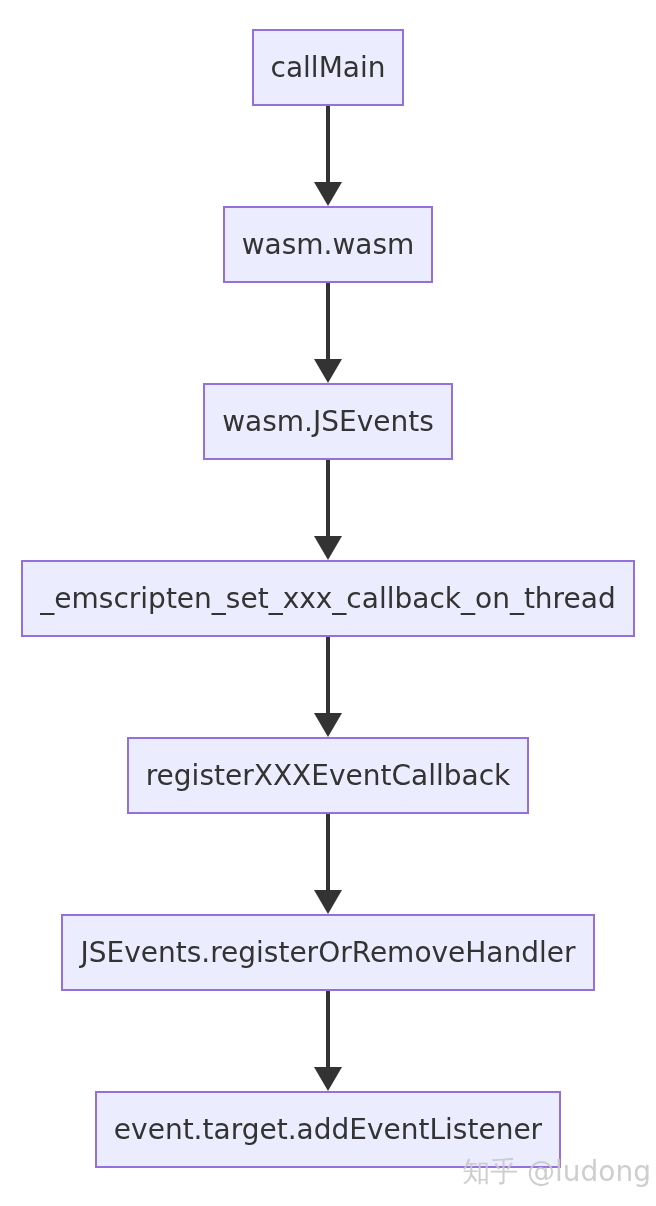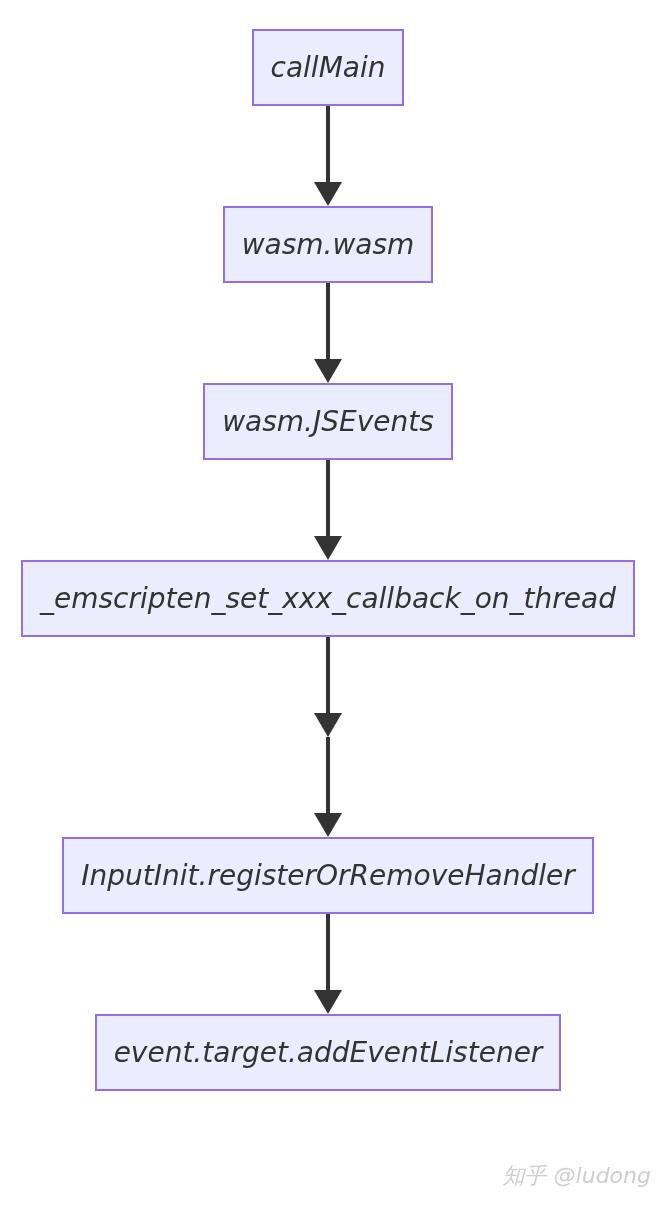--- a/index.html
+++ b/index.html
@@ -12,21 +12,20 @@
     position: relative;
     width: 656px;
     height: 1206px;
     background: var(--background, #ffffff);
     display: flex;
     flex-direction: column;
     align-items: center;
     padding-top: 29px;
     box-sizing: border-box;
     overflow: hidden;
-    font-style: italic;
   }
   .node {
     min-height: 77px;
     padding: 0 17px;
     display: flex;
     align-items: center;
     justify-content: center;
     font-size: 28px;
     line-height: 1.2;
     color: var(--node-text, #333333);
@@ -51,21 +50,21 @@
     width: 0;
     height: 0;
     border-left: 14px solid transparent;
     border-right: 14px solid transparent;
     border-top: 24px solid var(--arrow, #333333);
   }
   .watermark {
     position: absolute;
     right: 5px;
     bottom: 15px;
-    font-size: 22px;
+    font-size: 28px;
     color: var(--watermark, #C9C9C9);
     opacity: 0.9;
     white-space: nowrap;
   }
 </style>
 </head>
 <body>
 
 <div class="diagram">
 
@@ -90,27 +89,28 @@
     <div class="head"></div>
   </div>
 
   <div class="node">_emscripten_set_xxx_callback_on_thread</div>
 
   <div class="arrow">
     <div class="stem"></div>
     <div class="head"></div>
   </div>
 
+  <div class="node">registerXXXEventCallback</div>
 
   <div class="arrow">
     <div class="stem"></div>
     <div class="head"></div>
   </div>
 
-  <div class="node">InputInit.registerOrRemoveHandler</div>
+  <div class="node">JSEvents.registerOrRemoveHandler</div>
 
   <div class="arrow">
     <div class="stem"></div>
     <div class="head"></div>
   </div>
 
   <div class="node">event.target.addEventListener</div>
 
   <div class="watermark">知乎 @ludong</div>
 

